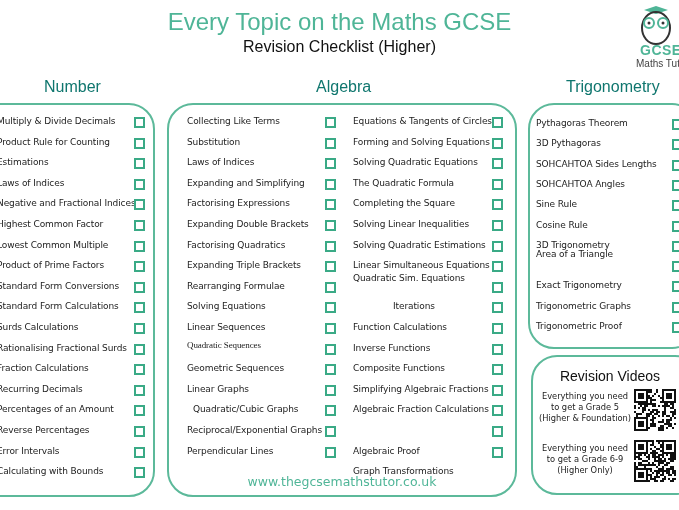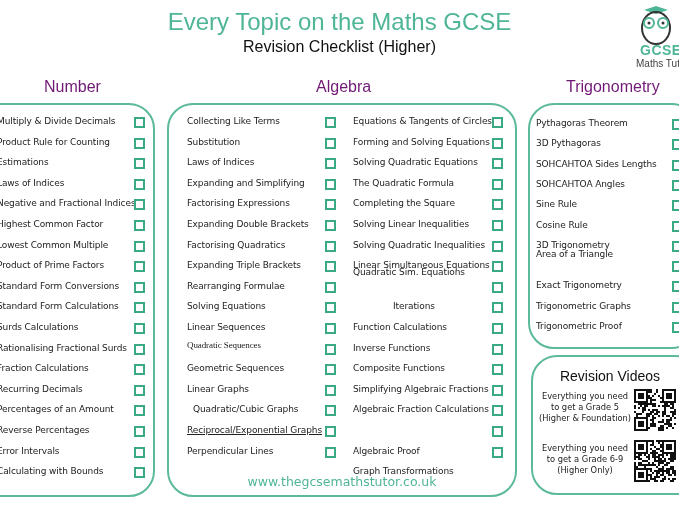--- a/index.html
+++ b/index.html
@@ -8,21 +8,21 @@
 
     .title { position: absolute; left: 0; width: 679px; top: 8px; text-align: center;
       color: #4fb597; font-size: 24px; font-family: "Liberation Sans", sans-serif; }
     .subtitle { position: absolute; left: 0; width: 679px; top: 38px; text-align: center;
       color: #111; font-size: 16px; font-family: "Liberation Sans", sans-serif; }
 
     .logo { position: absolute; left: 634px; top: 6px; width: 60px; height: 62px; }
     .logo-text-gcse { position: absolute; left: 640px; top: 42px; font-size: 14px; font-weight: bold; color: #4fb597; letter-spacing: 0.5px; }
     .logo-text-sub { position: absolute; left: 636px; top: 58px; font-size: 10px; color: #444; white-space: nowrap; }
 
-    .col-heading { position: absolute; top: 78px; font-size: 16px; color: #701a75; }
+    .col-heading { position: absolute; top: 78px; font-size: 16px; color: #0f766e; }
 
     .panel { position: absolute; border: 2.5px solid #5cb99a; border-radius: 26px; }
 
     .item { position: absolute; font-family: "DejaVu Sans", sans-serif; font-size: 9px; color: #222; white-space: nowrap; letter-spacing: -0.1px; }
     .box { position: absolute; width: 11px; height: 11px; border: 2px solid #3aaa86; background: #fff; }
 
     .url { position: absolute; left: 167px; width: 350px; top: 474px; text-align: center;
       font-family: "DejaVu Sans", sans-serif; font-size: 12.5px; color: #4fb597; }
 
     .rv-title { position: absolute; left: 535px; width: 150px; top: 368px; text-align: center; font-size: 14px; color: #111; }
@@ -184,21 +184,21 @@
     </div>
     <div>
       <div class="item" style="left: 187px; top: 383.8px;">Linear Graphs</div>
       <div class="box" style="left: 325px; top: 384.8px;"></div>
     </div>
     <div>
       <div class="item" style="left: 187px; top: 404.4px; padding-left: 6px;">Quadratic/Cubic Graphs</div>
       <div class="box" style="left: 325px; top: 405.4px;"></div>
     </div>
     <div>
-      <div class="item" style="left: 187px; top: 425px; text-decoration: underline;">Reciprocal/Exponential Graphs</div>
+      <div class="item" style="left: 187px; top: 425px;">Reciprocal/Exponential Graphs</div>
       <div class="box" style="left: 325px; top: 426px;"></div>
     </div>
     <div>
       <div class="item" style="left: 187px; top: 445.6px;">Perpendicular Lines</div>
       <div class="box" style="left: 325px; top: 446.6px;"></div>
     </div>
     <div>
       <div class="item" style="left: 353px; top: 116px;">Equations &amp; Tangents of Circles</div>
       <div class="box" style="left: 492px; top: 117px;"></div>
     </div>
@@ -216,29 +216,29 @@
     </div>
     <div>
       <div class="item" style="left: 353px; top: 198.4px;">Completing the Square</div>
       <div class="box" style="left: 492px; top: 199.4px;"></div>
     </div>
     <div>
       <div class="item" style="left: 353px; top: 219px;">Solving Linear Inequalities</div>
       <div class="box" style="left: 492px; top: 220px;"></div>
     </div>
     <div>
-      <div class="item" style="left: 353px; top: 239.6px;">Solving Quadratic Inequalities</div>
+      <div class="item" style="left: 353px; top: 239.6px;">Solving Quadratic Estimations</div>
       <div class="box" style="left: 492px; top: 240.6px;"></div>
     </div>
     <div>
       <div class="item" style="left: 353px; top: 260.2px;">Linear Simultaneous Equations</div>
       <div class="box" style="left: 492px; top: 261.2px;"></div>
     </div>
     <div>
-      <div class="item" style="left: 353px; top: 267px;">Quadratic Sim. Equations</div>
+      <div class="item" style="left: 353px; top: 273px;">Quadratic Sim. Equations</div>
       <div class="box" style="left: 492px; top: 281.8px;"></div>
     </div>
     <div>
       <div class="item" style="left: 353px; top: 301.4px; padding-left: 40px;">Iterations</div>
       <div class="box" style="left: 492px; top: 302.4px;"></div>
     </div>
     <div>
       <div class="item" style="left: 353px; top: 322px;">Function Calculations</div>
       <div class="box" style="left: 492px; top: 323px;"></div>
     </div>

